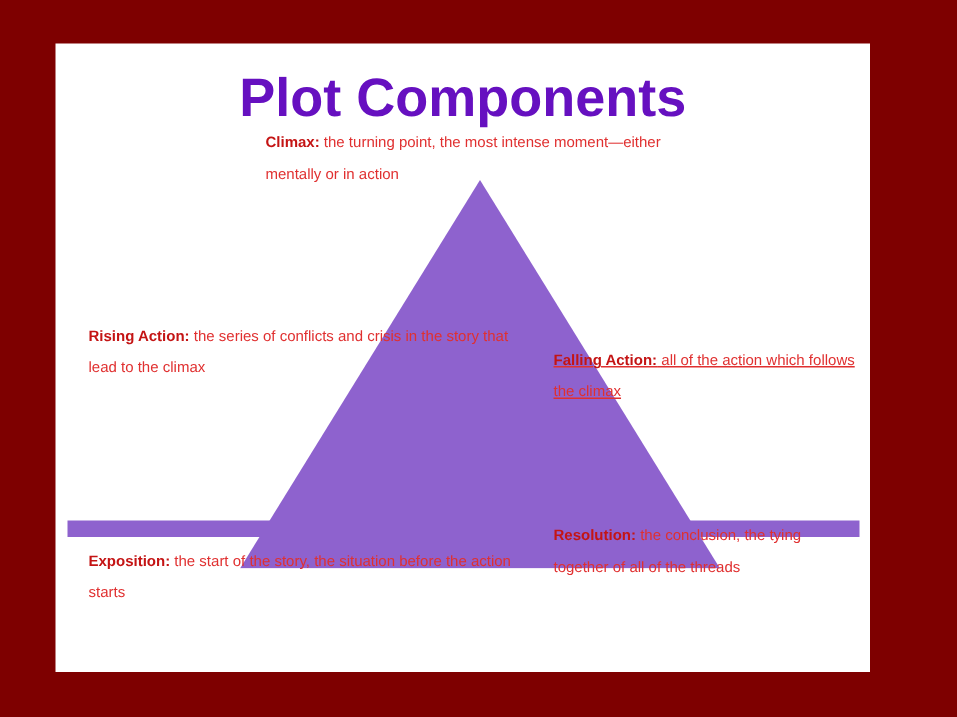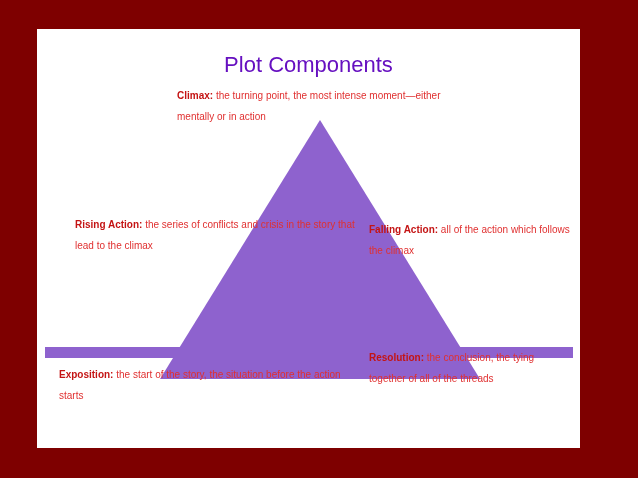--- a/index.html
+++ b/index.html
@@ -45,41 +45,41 @@
   }
 
   
   #title {
     position: absolute;
     left: 0;
     top: 17px;
     width: 543px;
     text-align: center;
     color: #6610C0;
-    font-size: 22px;
+    font-size: 36px;
     line-height: 38px;
-    font-weight: normal;
+    font-weight: bold;
     white-space: nowrap;
   }
 
   
   .block {
     position: absolute;
     color: #E03030;
     font-size: 10px;
     line-height: 20.5px;
   }
   .block .lead {
     color: #C41414;
     font-weight: bold;
   }
 
   #blk-climax   { left: 140px; top: 57px;  width: 290px; }
-  #blk-rising   { left: 22px;  top: 186px; width: 300px; margin-left: 16px; }
-  #blk-falling  { left: 332px; top: 191px; width: 215px; }
+  #blk-rising   { left: 22px;  top: 186px; width: 300px; }
+  #blk-falling  { left: 332px; top: 202px; width: 215px; text-decoration: underline; }
   #blk-exposition { left: 22px;  top: 336px; width: 300px; }
   #blk-resolution { left: 332px; top: 319px; width: 200px; }
 </style>
 </head>
 <body>
 
 <div id="slide">
 
   <div id="canvas">
 

